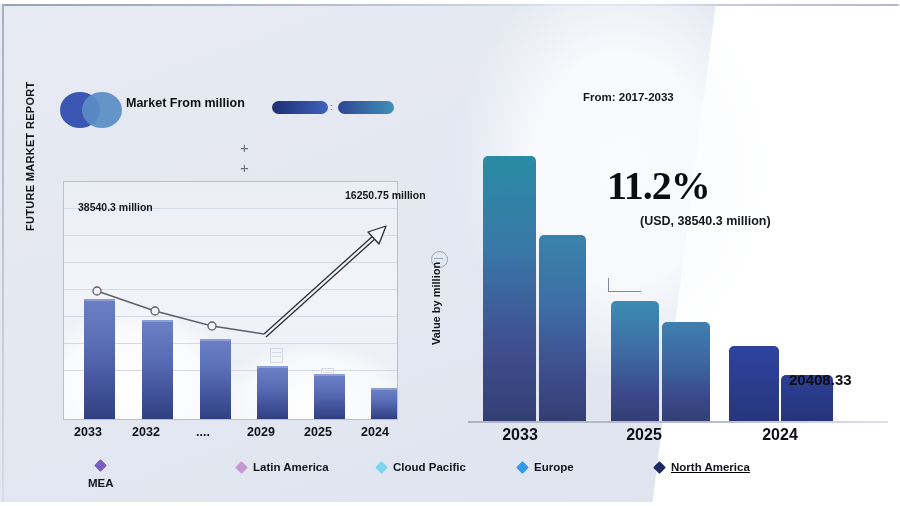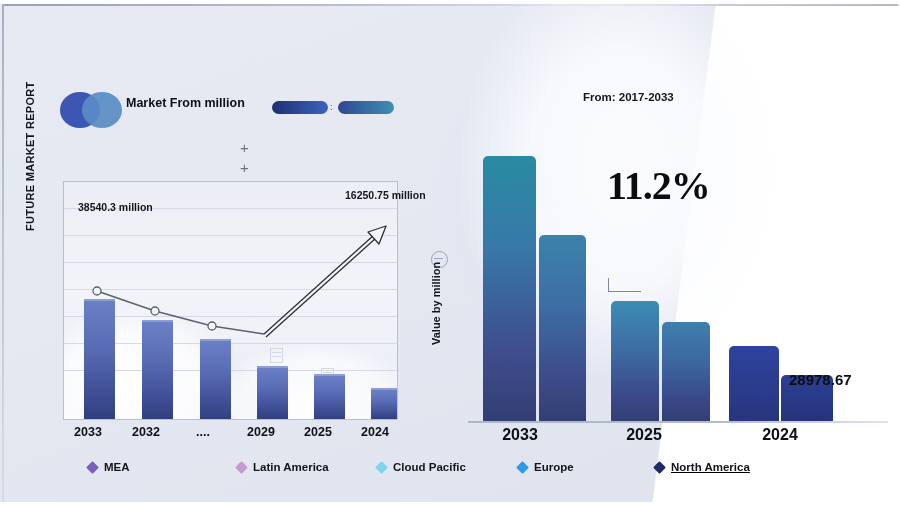--- a/index.html
+++ b/index.html
@@ -256,20 +256,21 @@
     <circle cx="97" cy="291" r="4" fill="#f2f4f9" stroke="#5b6070" stroke-width="1.3"></circle>
     <circle cx="155" cy="311" r="4" fill="#f2f4f9" stroke="#5b6070" stroke-width="1.3"></circle>
     <circle cx="212" cy="326" r="4" fill="#f2f4f9" stroke="#5b6070" stroke-width="1.3"></circle>
     <path d="M264,334 L374,235" fill="none" stroke="#2b2f3a" stroke-width="1.3"></path>
     <path d="M266,337 L376,238" fill="none" stroke="#2b2f3a" stroke-width="1.3"></path>
     <path d="M386,226 L368,232 L379,244 Z" fill="#f4f6fa" stroke="#2b2f3a" stroke-width="1.3" stroke-linejoin="round"></path>
   </svg>
 
   <div class="right-sub">From: 2017-2033</div>
   <div class="cagr-big">11.2%</div>
+  <div class="cagr-sub">(USD, 38540.3 million)</div>
 
   <div class="y-axis-right">Value by million</div>
 
   <div class="tick-mark"></div>
   <div class="r-baseline"></div>
 
   <div class="bar-r" style="left:483px;width:53px;height:265px;top:156px;
        background:linear-gradient(180deg,#2a8ba3 0%,#3878a8 35%,#3f4e8e 72%,#333f73 100%);"></div>
   <div class="bar-r" style="left:539px;width:47px;height:186px;top:235px;
        background:linear-gradient(180deg,#3a83ab 0%,#3d6ea5 38%,#3d4c8b 75%,#333f73 100%);"></div>
@@ -277,28 +278,28 @@
   <div class="bar-r" style="left:611px;width:48px;height:120px;top:301px;
        background:linear-gradient(180deg,#3c8cb4 0%,#3e6da4 40%,#3b498a 78%,#333f73 100%);"></div>
   <div class="bar-r" style="left:662px;width:48px;height:99px;top:322px;
        background:linear-gradient(180deg,#3f7fae 0%,#3d67a0 40%,#3a4888 78%,#333f73 100%);"></div>
 
   <div class="bar-r" style="left:729px;width:50px;height:75px;top:346px;
        background:linear-gradient(180deg,#2d43a0 0%,#2b3c8c 55%,#28357d 100%);"></div>
   <div class="bar-r" style="left:781px;width:52px;height:46px;top:375px;
        background:linear-gradient(180deg,#2b3e95 0%,#283a86 55%,#26337a 100%);"></div>
 
-  <div class="val-r">28978.67</div>
+  <div class="val-r">20408.33</div>
 
   <div class="x-lab-r" style="left:480px;width:80px;">2033</div>
   <div class="x-lab-r" style="left:604px;width:80px;">2025</div>
   <div class="x-lab-r" style="left:740px;width:80px;">2024</div>
 
   <div class="legend-strip">
-    <div class="lg-item" style="left:88px;">
+    <div class="lg-item" style="left:88px;flex-direction:column;">
       <span class="lg-dot" style="background:#7a5fc0"></span>
       <span class="lg-txt">MEA</span>
     </div>
     <div class="lg-item" style="left:237px;">
       <span class="lg-dot" style="background:#c49ad0"></span>
       <span class="lg-txt">Latin America</span>
     </div>
     <div class="lg-item" style="left:377px;">
       <span class="lg-dot" style="background:#7fd3ee"></span>
       <span class="lg-txt">Cloud Pacific</span>

